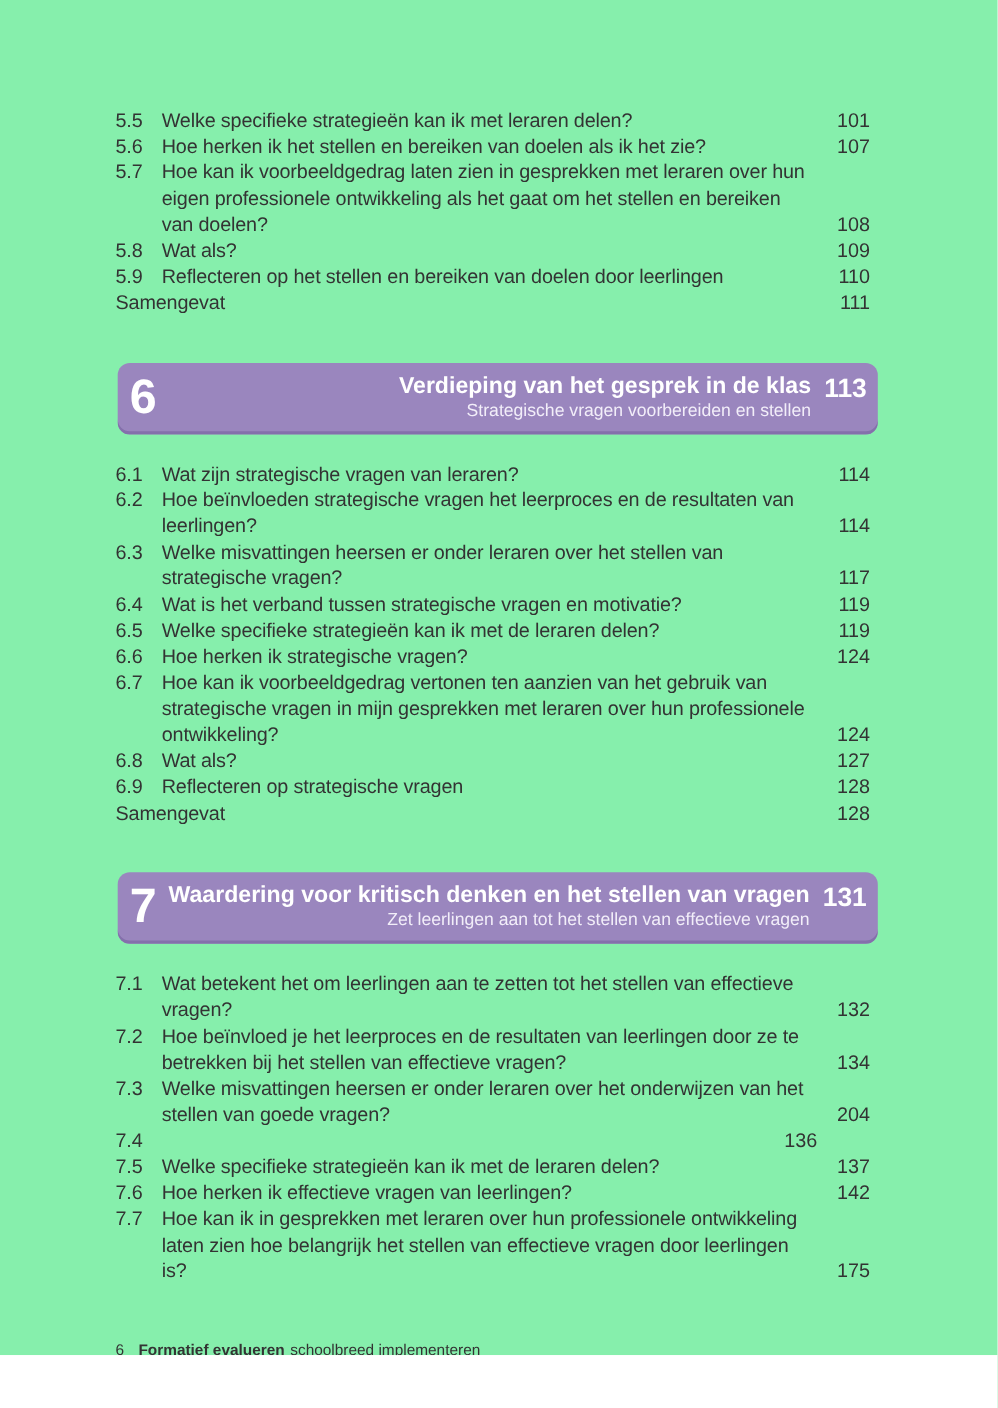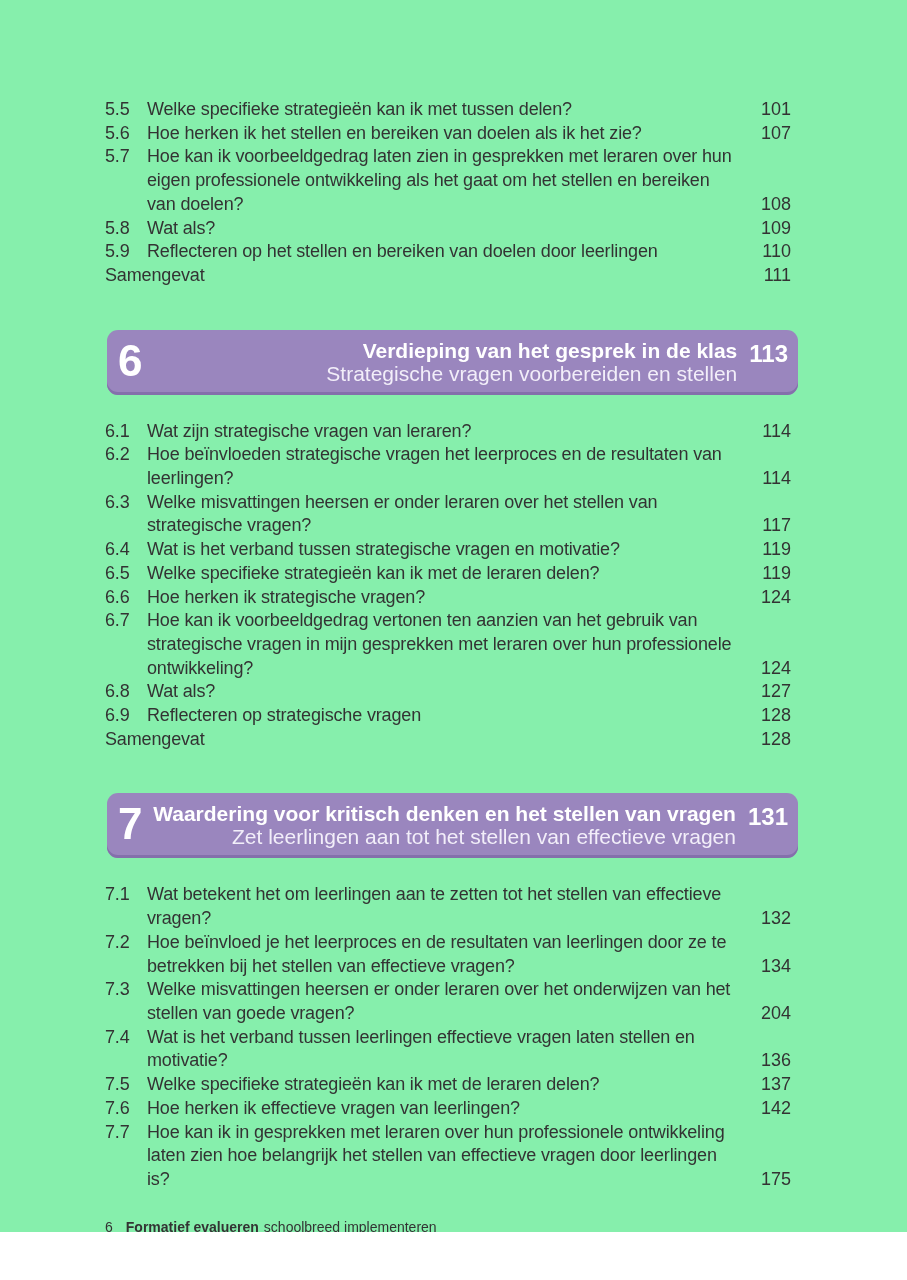--- a/index.html
+++ b/index.html
@@ -70,21 +70,21 @@
     padding-top:1px;
     text-align:right;
   }
   .banner .ch-title{
     font-size:21px;
     font-weight:bold;
     line-height:25px;
     white-space:nowrap;
   }
   .banner .ch-subtitle{
-    font-size:21px;
+    font-size:16px;
     font-weight:normal;
     line-height:22px;
     color:#f2eef9;
     white-space:nowrap;
   }
   .banner .ch-page{
     font-size:24px;
     font-weight:bold;
     align-self:flex-start;
     padding-top:3px;
@@ -104,21 +104,21 @@
   .footer .f-rest{margin-left:5px;}
 </style>
 </head>
 <body>
 
 <div class="page">
   <div class="content">
       <div class="entries">
         <div class="entry">
     <span class="num">5.5</span>
-    <span class="txt">Welke specifieke strategieën kan ik met tussen delen?</span>
+    <span class="txt">Welke specifieke strategieën kan ik met leraren delen?</span>
     <span class="pg">101</span>
   </div>
         <div class="entry">
     <span class="num">5.6</span>
     <span class="txt">Hoe herken ik het stellen en bereiken van doelen als ik het zie?</span>
     <span class="pg">107</span>
   </div>
         <div class="entry">
     <span class="num">5.7</span>
     <span class="txt">Hoe kan ik voorbeeldgedrag laten zien in gesprekken met leraren over hun eigen professionele ontwikkeling als het gaat om het stellen en bereiken van doelen?</span>
@@ -219,21 +219,20 @@
     <span class="txt">Hoe beïnvloed je het leerproces en de resultaten van leerlingen door ze te betrekken bij het stellen van effectieve vragen?</span>
     <span class="pg">134</span>
   </div>
         <div class="entry">
     <span class="num">7.3</span>
     <span class="txt">Welke misvattingen heersen er onder leraren over het onderwijzen van het stellen van goede vragen?</span>
     <span class="pg">204</span>
   </div>
         <div class="entry">
     <span class="num">7.4</span>
-    <span class="txt">Wat is het verband tussen leerlingen effectieve vragen laten stellen en motivatie?</span>
     <span class="pg">136</span>
   </div>
         <div class="entry">
     <span class="num">7.5</span>
     <span class="txt">Welke specifieke strategieën kan ik met de leraren delen?</span>
     <span class="pg">137</span>
   </div>
         <div class="entry">
     <span class="num">7.6</span>
     <span class="txt">Hoe herken ik effectieve vragen van leerlingen?</span>

